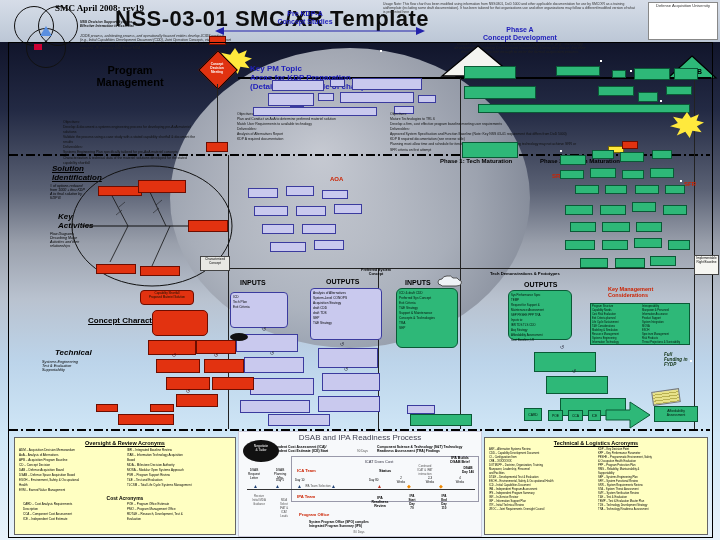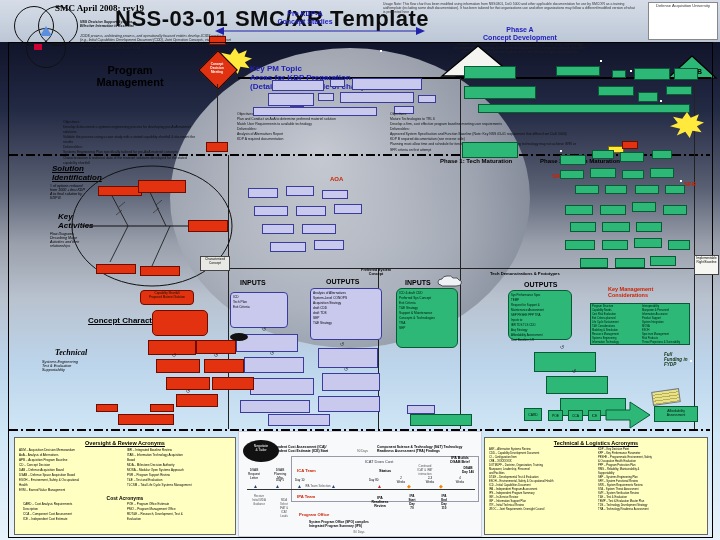--- a/index.html
+++ b/index.html
@@ -335,21 +335,21 @@
 <div class="loop" style="left:270px;top:350px;">↺</div>
 <div class="loop" style="left:340px;top:341px;">↺</div>
 <div class="loop" style="left:344px;top:366px;">↺</div>
 
 <div class="bx grn" style="left:534px;top:352px;width:62px;height:20px;"></div>
 <div class="bx grn" style="left:546px;top:376px;width:62px;height:18px;"></div>
 <div class="bx grn" style="left:560px;top:398px;width:66px;height:18px;"></div>
 <div class="loop" style="left:560px;top:344px;">↺</div>
 <div class="loop" style="left:572px;top:368px;">↺</div>
 
-<div class="abs b i" style="left:55px;top:348px;font-size:8px;font-family:Liberation Serif, serif;">Technical</div>
+<div class="abs b i" style="left:55px;top:348px;font-size:8px;">Technical</div>
 <div class="abs i pre" style="left:42px;top:360px;width:80px;font-size:3.8px;">Systems Engineering
 Test &amp; Evaluation
 Supportability</div>
 <div class="bx red ctr pre" style="left:140px;top:290px;width:54px;height:15px;border-radius:4px;font-size:3px;color:#110;">Capability Shortfall
 Proposed Materiel Solution</div>
 <div class="bx red" style="left:152px;top:310px;width:56px;height:26px;border-radius:5px;"></div>
 <div class="bx red" style="left:148px;top:340px;width:48px;height:15px;"></div>
 <div class="bx red" style="left:196px;top:340px;width:40px;height:14px;"></div>
 <div class="bx red" style="left:156px;top:359px;width:44px;height:14px;"></div>
 <div class="bx red" style="left:204px;top:359px;width:40px;height:14px;"></div>
@@ -418,20 +418,21 @@
     <div data-list="panels.cost.col2">
         <div>POE – Program Office Estimate</div>
         <div>PMO – Program Management Office</div>
         <div>RDT&amp;E – Research, Development, Test &amp;</div>
         <div>             Evaluation</div>
       </div>
   </div>
 </div>
 
 <div class="abs" style="left:238px;top:431px;width:242px;height:104px;background:#f7f9fb;border:1px solid #ccd;">
+  <div class="ctr" style="font-size:8px;color:#445;margin-top:1px;">DSAB and IPA Readiness Process</div>
   <div class="abs b pre" style="left:28px;top:13px;font-size:3.4px;">Independent Cost Assessment (ICA)/
 Independent Cost Estimate (ICE) Start</div>
   <div class="abs" style="left:118px;top:17px;font-size:3px;color:#555;">90 Days</div>
   <div class="abs b pre" style="left:138px;top:13px;font-size:3.4px;">Component Science &amp; Technology (S&amp;T) Technology
 Readiness Assessment (TRA) Findings</div>
   <div class="abs ctr pre" style="left:4px;top:8px;width:36px;height:18px;background:#111;color:#fff;border-radius:50%;font-size:3.4px;padding-top:4px;">Negotiate
 &amp; Tailor</div>
   <div class="abs" style="left:52px;top:24px;width:186px;height:44px;border:1px solid #99a;"></div>
   <div class="abs ctr" style="left:100px;top:27px;width:80px;font-size:4px;color:#334;">ICAT Does Cost</div>
   <div class="abs b redtx" style="left:58px;top:36px;font-size:4.2px;">ICA Team</div>

